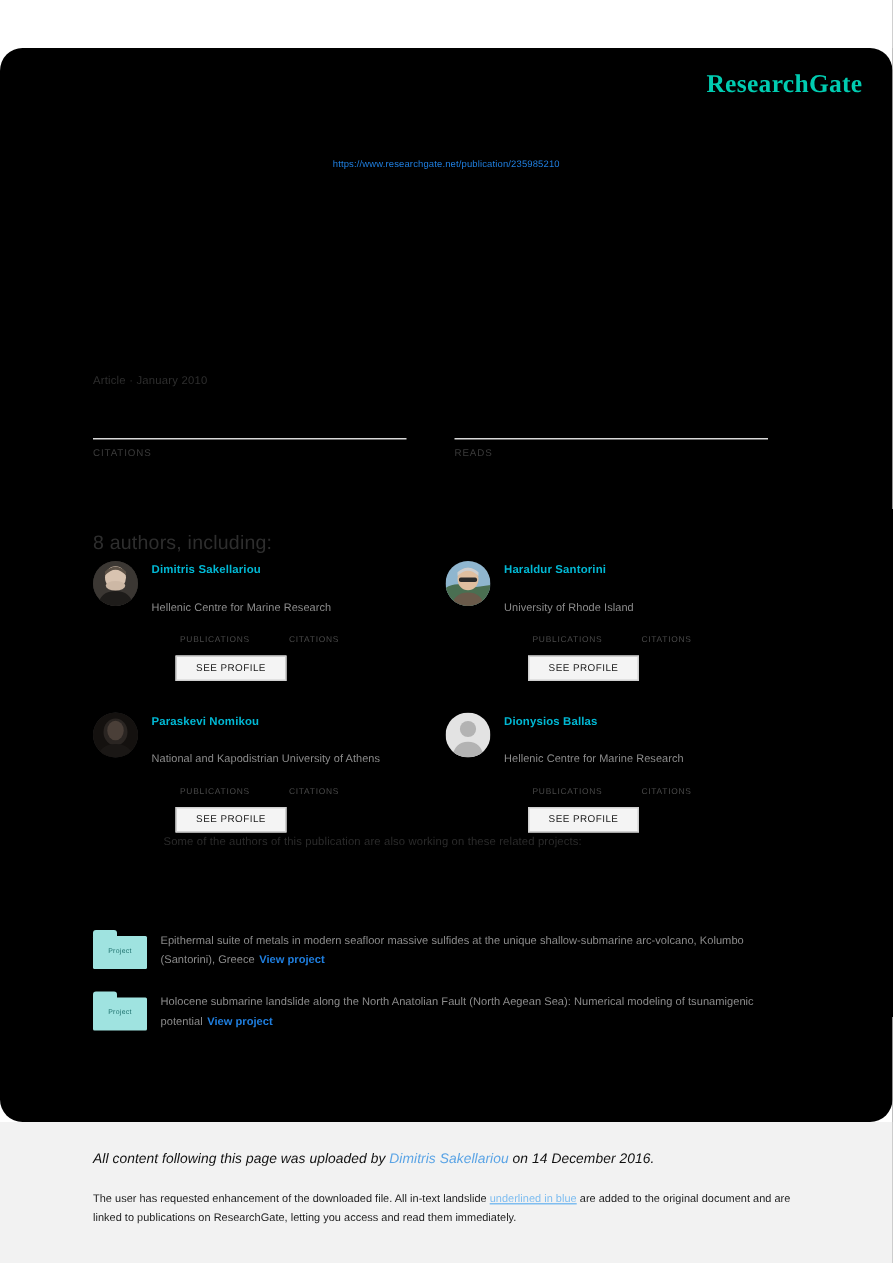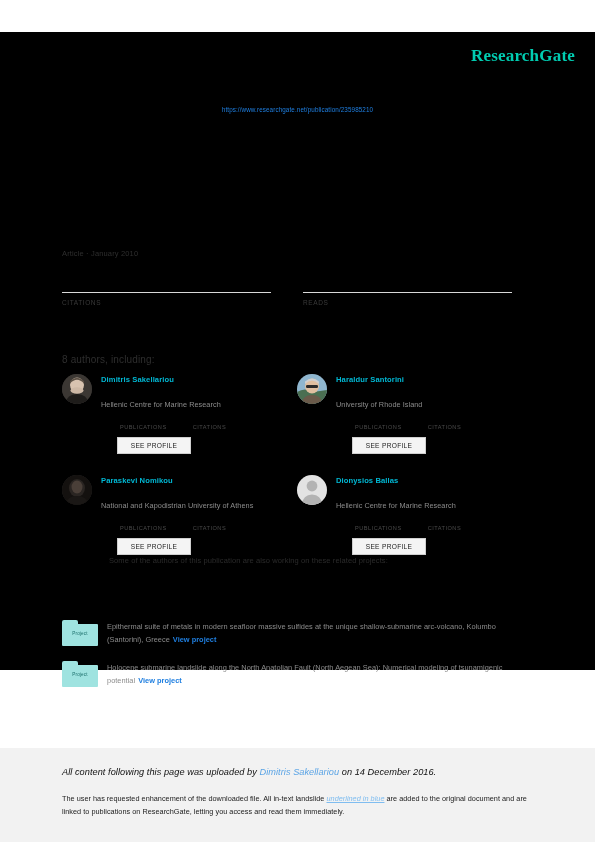--- a/index.html
+++ b/index.html
@@ -23,22 +23,23 @@
     width: 595px;
     height: 32px;
     background: #ffffff;
   }
 
   
   .dark-panel {
     position: absolute;
     top: 32px; left: 0;
     width: 595px;
-    height: 638px;
+    height: 716px;
     background: #000000;
+    border-radius: 15px;
   }
 
   .brand-row {
     position: absolute;
     top: 14px;
     right: 20px;
     text-align: right;
   }
   .brand {
     font-family: "Liberation Serif", serif;
@@ -108,21 +109,21 @@
     font-size: 6.5px;
     color: #3a3a3a;
     letter-spacing: 0.6px;
   }
 
   
   .authors-heading {
     position: absolute;
     top: 322px;
     left: 62px;
-    font-size: 10px;
+    font-size: 13px;
     color: #2e2e2e;
     letter-spacing: 0.15px;
   }
 
   .authors-grid {
     position: absolute;
     top: 342px;
     left: 62px;
     width: 470px;
     display: grid;
@@ -285,21 +286,20 @@
     left: 62px;
     width: 472px;
     font-size: 7.3px;
     line-height: 1.85;
     color: #222222;
     letter-spacing: 0.02px;
   }
   .footer-note .underlined-blue {
     color: #7fbdf0;
     text-decoration: underline;
-    font-style: italic;
   }
 </style>
 </head>
 <body>
 
 <div class="top-margin"></div>
 
 <div class="dark-panel">
 
   <div class="brand-row">

